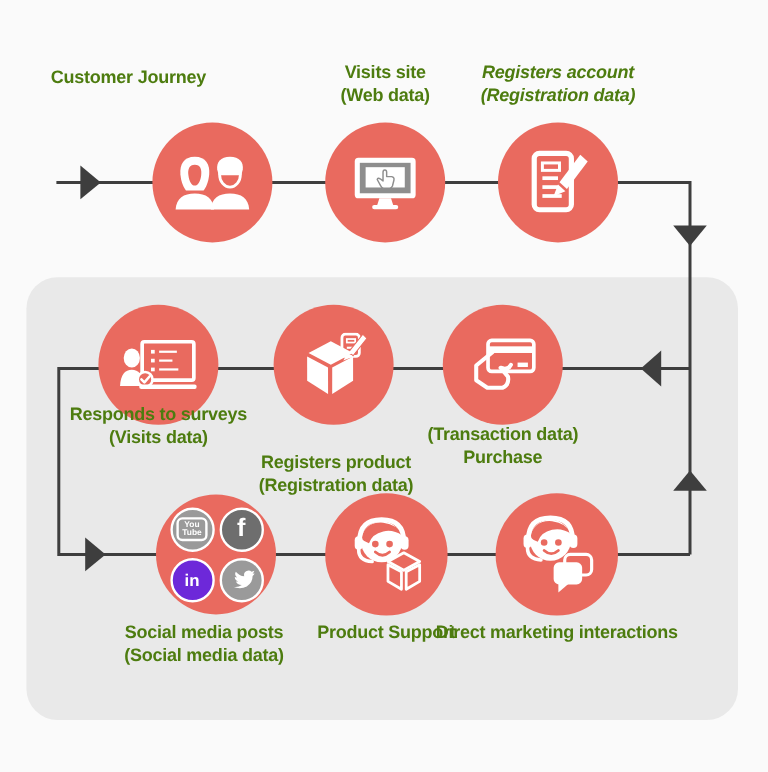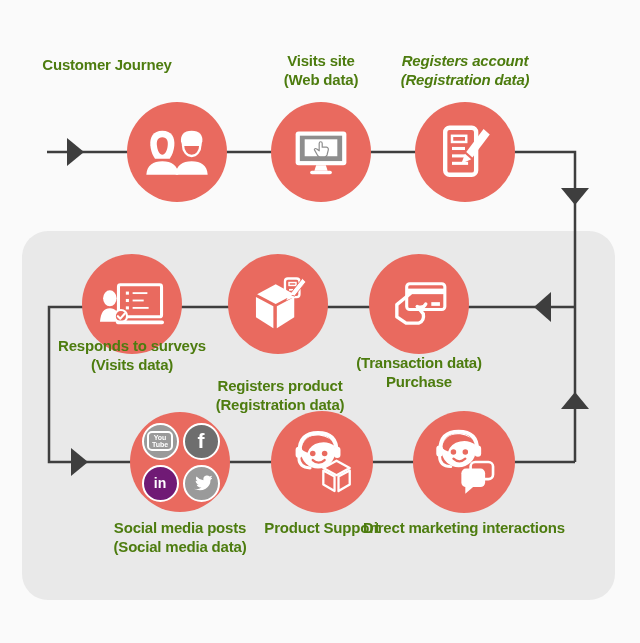--- a/index.html
+++ b/index.html
@@ -23,21 +23,21 @@
     font-size:15px;line-height:19px;letter-spacing:-0.2px;z-index:3;white-space:nowrap;
   }
   .social-grid{display:grid;grid-template-columns:36px 36px;grid-gap:5px;}
   .soc{
     width:33px;height:33px;border-radius:50%;border:2px solid #fff;
     display:flex;align-items:center;justify-content:center;
     color:#fff;font-weight:bold;box-sizing:content-box;
   }
   .soc-yt{background:#9A9A9A;}
   .soc-fb{background:#6E6E6E;font-size:21px;padding-top:0;}
-  .soc-in{background:#701a75;font-size:14px;}
+  .soc-in{background:#6d28d9;font-size:14px;}
   .soc-tw{background:#9A9A9A;}
   .yt-box{
     border:2px solid #fff;border-radius:5px;padding:1px 3px;
     font-size:7px;line-height:7px;text-align:center;font-weight:bold;
   }
 </style>
 </head>
 <body>
 
 <div class="stage">
@@ -206,21 +206,21 @@
   </div>
   <div class="label" style="left:185px;top:353px;width:190px;margin-top:23px;">
     <div>Registers product</div>
       <div>(Registration data)</div>
   </div>
   <div class="label" style="left:324px;top:353px;width:190px;">
     <div>(Transaction data)</div>
       <div>Purchase</div>
   </div>
 
-  <div class="label" style="left:85px;top:518px;width:190px;">
+  <div class="label" style="left:75px;top:518px;width:190px;">
     <div>Social media posts</div>
       <div>(Social media data)</div>
   </div>
   <div class="label" style="left:232px;top:518px;width:180px;text-align:center;">
     <div>Product Support</div>
   </div>
   <div class="label" style="left:324px;top:518px;width:280px;">
     <div>Direct marketing interactions</div>
   </div>
 

